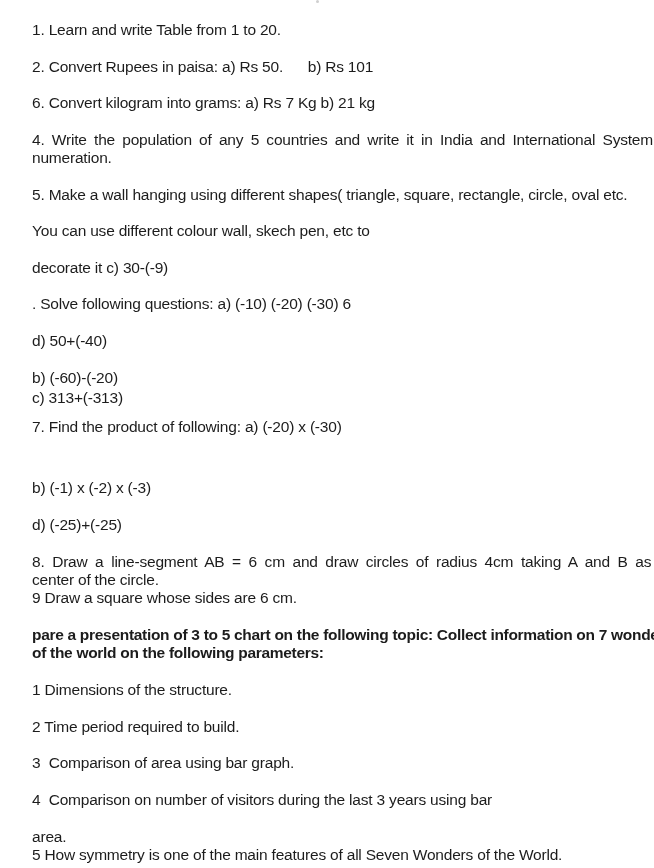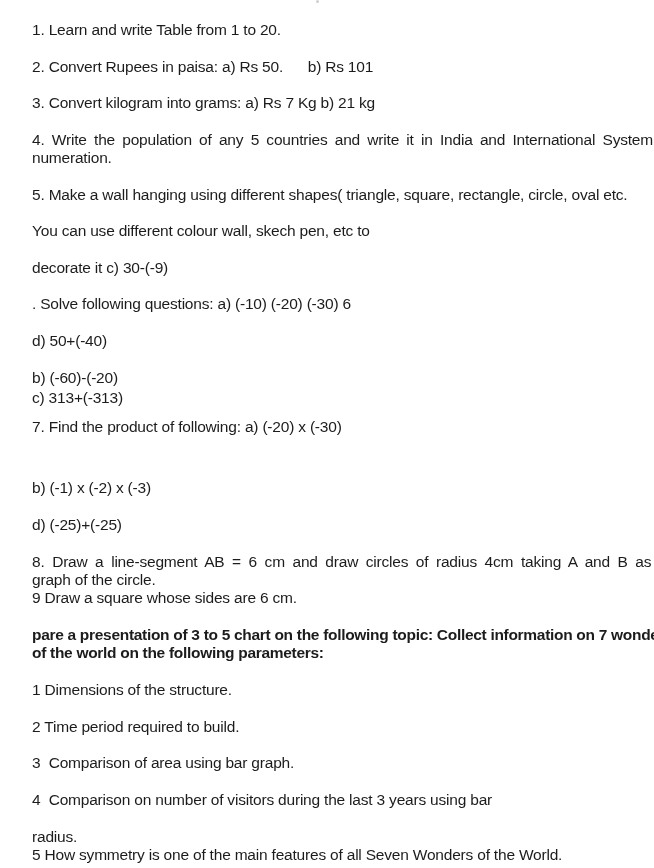--- a/index.html
+++ b/index.html
@@ -22,39 +22,39 @@
   }
 </style>
 </head>
 <body>
 
 <div class="top-mark"></div>
 
 <div>
   <div class="line" style="top:21px">1. Learn and write Table from 1 to 20.</div>
   <div class="line" style="top:58px">2. Convert Rupees in paisa: a) Rs 50.&nbsp;&nbsp;&nbsp;&nbsp;&nbsp;&nbsp;b) Rs 101</div>
-  <div class="line" style="top:94px">3. Convert kilogram into grams: a) Rs 7 Kg b) 21 kg</div>
+  <div class="line" style="top:94px">6. Convert kilogram into grams: a) Rs 7 Kg b) 21 kg</div>
   <div class="line" style="top:131px; word-spacing:3.2px">4. Write the population of any 5 countries and write it in India and International System of</div>
   <div class="line" style="top:149px">numeration.</div>
   <div class="line" style="top:186px">5. Make a wall hanging using different shapes( triangle, square, rectangle, circle, oval etc.</div>
   <div class="line" style="top:222px">You can use different colour wall, skech pen, etc to</div>
   <div class="line" style="top:259px">decorate it c) 30-(-9)</div>
   <div class="line" style="top:295px">. Solve following questions: a) (-10) (-20) (-30) 6</div>
   <div class="line" style="top:332px">d) 50+(-40)</div>
   <div class="line" style="top:369px">b) (-60)-(-20)</div>
   <div class="line" style="top:389px">c) 313+(-313)</div>
   <div class="line" style="top:418px">7. Find the product of following: a) (-20) x (-30)</div>
   <div class="line" style="top:479px">b) (-1) x (-2) x (-3)</div>
   <div class="line" style="top:516px">d) (-25)+(-25)</div>
   <div class="line" style="top:553px; word-spacing:3.5px">8. Draw a line-segment AB = 6 cm and draw circles of radius 4cm taking A and B as</div>
-  <div class="line" style="top:571px">graph of the circle.</div>
+  <div class="line" style="top:571px">center of the circle.</div>
   <div class="line" style="top:589px">9 Draw a square whose sides are 6 cm.</div>
 
   <div class="line bold" style="top:626px">pare a presentation of 3 to 5 chart on the following topic: Collect information on 7 wonders</div>
   <div class="line bold" style="top:644px">of the world on the following parameters:</div>
 
   <div class="line" style="top:681px">1 Dimensions of the structure.</div>
   <div class="line" style="top:718px">2 Time period required to build.</div>
   <div class="line" style="top:754px">3&nbsp;&nbsp;Comparison of area using bar graph.</div>
   <div class="line" style="top:791px">4&nbsp;&nbsp;Comparison on number of visitors during the last 3 years using bar</div>
-  <div class="line" style="top:828px">radius.</div>
+  <div class="line" style="top:828px">area.</div>
   <div class="line" style="top:846px">5 How symmetry is one of the main features of all Seven Wonders of the World.</div>
 </div>
 
 </body></html>

